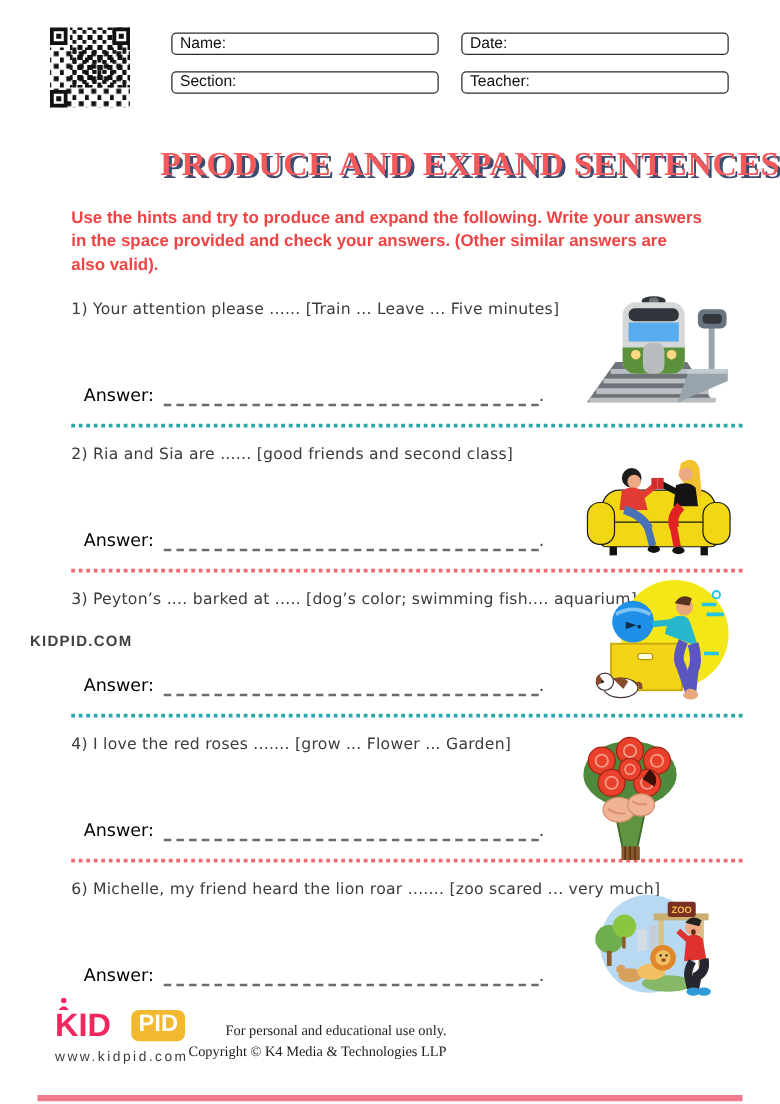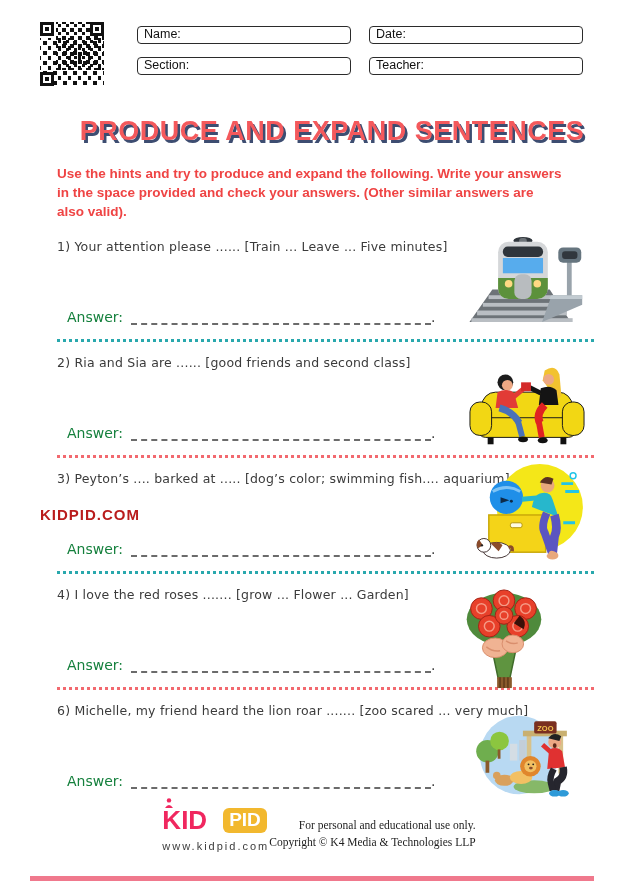--- a/index.html
+++ b/index.html
@@ -10,45 +10,45 @@
   
   .header{position:relative;height:104px;}
   .qr{position:absolute;left:38px;top:20px;width:68px;height:68px;}
   .fields{position:absolute;left:137px;top:26px;display:grid;
           grid-template-columns:214px 214px;column-gap:18px;row-gap:13px;}
   .field-box{height:18px;border:1.6px solid #2b2b2b;border-radius:4px;
              display:flex;align-items:flex-start;padding-left:6px;box-sizing:border-box;
              background:#fff;}
   .field-box span{font-size:12.5px;color:#111;font-family:"Liberation Sans",sans-serif;}
   
-  .title{margin-top:12px;text-align:center;font-family:Liberation Sans, sans-serif;
+  .title{margin-top:12px;text-align:right;font-family:Liberation Serif, serif;
          font-weight:bold;font-size:27px;letter-spacing:.5px;color:#f4595c;
          text-shadow:2.5px 2.5px 0 #3d4d71;padding-left:40px;}
   .instructions{margin:18px 30px 4px 57px;width:505px;font-family:"Liberation Sans",sans-serif;
                 font-weight:bold;font-size:13.5px;line-height:1.4;color:#ef4444;}
   
   .q-block{position:relative;margin:0 30px 0 57px;}
   .q-text{font-size:12.5px;color:#3b3b3b;letter-spacing:.2px;padding-top:13px;
           white-space:nowrap;}
   .answer-row{display:flex;align-items:flex-end;margin-top:55px;padding-left:10px;}
-  .answer-label{font-size:14px;color:#15803d;text-align:right;}
+  .answer-label{font-size:14px;color:#000000;text-align:right;}
   .answer-line{flex:0 0 300px;height:14px;margin-left:8px;border-bottom:2px dashed #6b6b6b;}
   .answer-dot{font-size:14px;color:#3b3b3b;}
   .sep{margin:14px 30px 0 57px;border-top:3px dotted #29a8ad;height:0;}
   .sep.red{border-top-color:#f2696f;}
   .illus{position:absolute;}
   .illus-train{right:8px;top:10px;}
   .illus-couch{right:8px;top:14px;}
   .illus-aquarium{right:0px;top:6px;z-index:2;}
   .illus-roses{right:46px;top:12px;}
   .illus-zoo{right:22px;top:22px;}
-  .watermark{position:absolute;left:40px;top:506px;font-family:"Liberation Sans",sans-serif;
-             font-weight:bold;font-size:15px;letter-spacing:1px;color:#b91c1c;}
+  .watermark{position:absolute;left:24px;top:506px;font-family:"Liberation Sans",sans-serif;
+             font-weight:bold;font-size:12px;letter-spacing:1px;color:#404040;}
   
-  .footer{margin:16px 30px 0 44px;display:flex;justify-content:center;
+  .footer{margin:16px 30px 0 44px;display:flex;justify-content:flex-start;
           align-items:flex-end;}
   .logo-wrap{text-align:center;}
   .logo-line{display:flex;align-items:center;position:relative;}
   .logo-kid{font-family:"Liberation Sans",sans-serif;font-weight:bold;font-size:26px;
             color:#f0275f;letter-spacing:0;}
   .logo-person{position:absolute;left:2px;top:-7px;}
   .logo-pid{font-family:"Liberation Sans",sans-serif;font-weight:bold;font-size:19px;
             color:#fff;background:#f2b82e;border-radius:6px;padding:1px 6px 2px;
             margin-left:16px;}
   .logo-site{margin-top:4px;font-size:11px;letter-spacing:2px;color:#3c3c3c;

